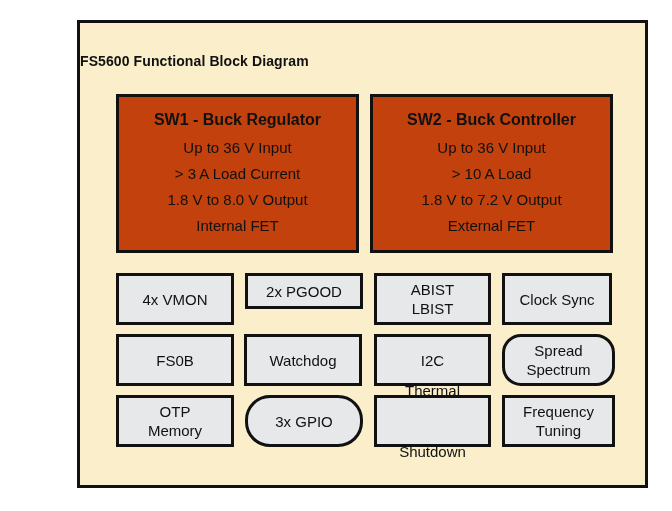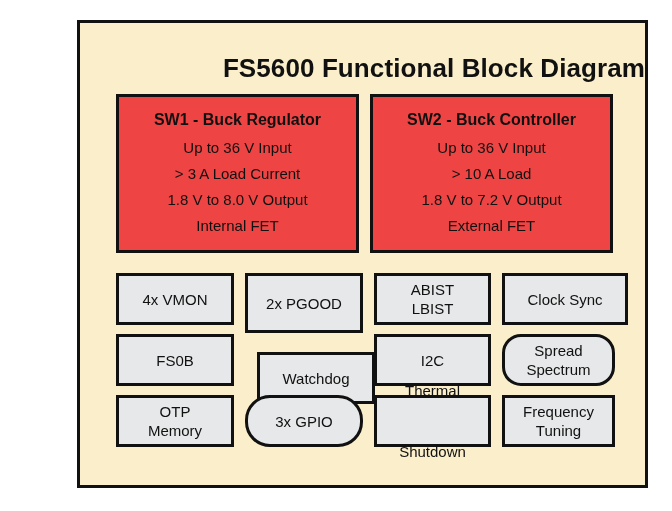--- a/index.html
+++ b/index.html
@@ -31,43 +31,43 @@
     box-sizing: border-box;
     background: #fbeeca;
     border: 3px solid #111111;
   }
 
   .panel-title {
     position: absolute;
     left: 0;
     top: 30px;
     width: 100%;
-    text-align: right;
-    font-size: 26px;
+    text-align: left;
+    font-size: 14px;
     font-weight: bold;
     color: #111111;
     letter-spacing: 0.1px;
   }
 
   
   .sw-row {
     position: absolute;
     left: 36px;
     top: 71px;
     width: 497px;
     height: 159px;
   }
 
   .sw-block {
     position: absolute;
     top: 0;
     width: 243px;
     height: 159px;
     box-sizing: border-box;
-    background: #ef4444;
+    background: #c2410c;
     border: 3px solid #111111;
     display: flex;
     flex-direction: column;
     align-items: center;
     justify-content: flex-start;
     padding-top: 13px;
   }
   .sw-block.sw1 { left: 0px; }
   .sw-block.sw2 { left: 254px; }
 
@@ -140,35 +140,35 @@
         <div class="sw-line">External FET</div>
       </div>
 
     </div>
 
     <div class="feature-grid">
 
       <div class="feature-cell" style="left:0px;  top:0px;   width:118px; height:52px;">
         <div class="feature-text">4x VMON</div>
       </div>
-      <div class="feature-cell" style="left:129px; top:0px;   width:118px; height:60px;">
+      <div class="feature-cell" style="left:129px; top:0px;   width:118px; height:36px;">
         <div class="feature-text">2x PGOOD</div>
       </div>
       <div class="feature-cell" style="left:258px; top:0px;   width:117px; height:52px;">
         <div class="feature-text">ABIST</div>
         <div class="feature-text">LBIST</div>
       </div>
-      <div class="feature-cell" style="left:386px; top:0px;   width:126px; height:52px;">
+      <div class="feature-cell" style="left:386px; top:0px;   width:110px; height:52px;">
         <div class="feature-text">Clock Sync</div>
       </div>
 
       <div class="feature-cell" style="left:0px;  top:61px;  width:118px; height:52px;align-items:center;">
         <div class="feature-text">FS0B</div>
       </div>
-      <div class="feature-cell" style="left:141px; top:61px;  width:118px; height:52px;margin-top:18px;">
+      <div class="feature-cell" style="left:128px; top:61px;  width:118px; height:52px;">
         <div class="feature-text">Watchdog</div>
       </div>
       <div class="feature-cell" style="left:258px; top:61px;  width:117px; height:52px;">
         <div class="feature-text">I2C</div>
       </div>
       <div class="feature-cell" style="left:386px; top:61px;  width:113px; height:52px;border-radius:19px;">
         <div class="feature-text">Spread</div>
         <div class="feature-text">Spectrum</div>
       </div>
 

